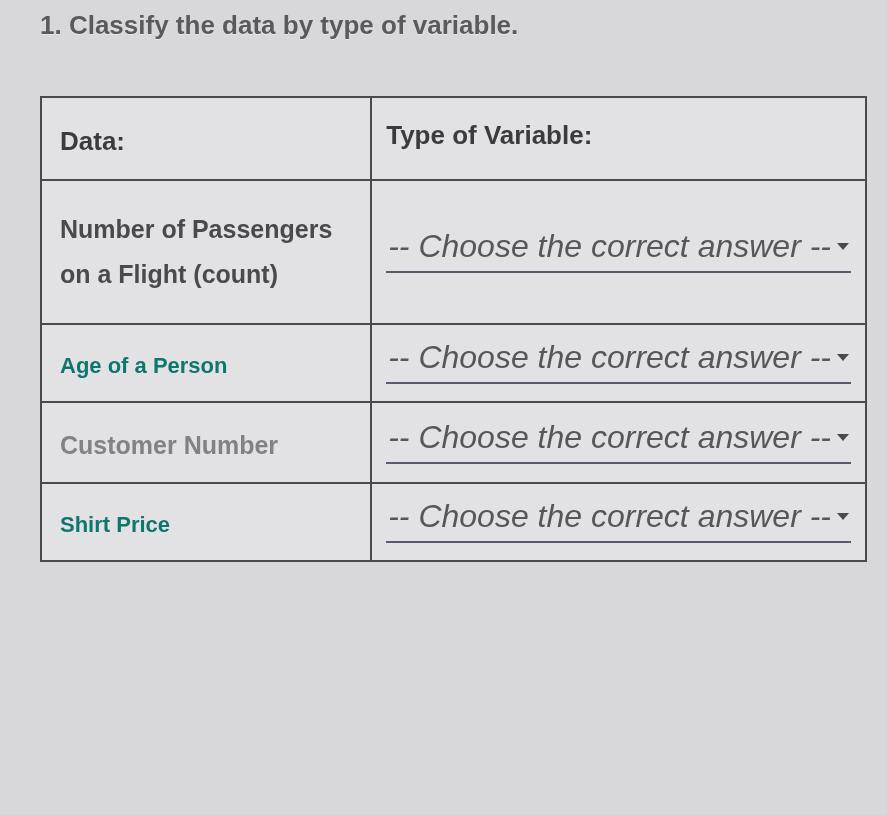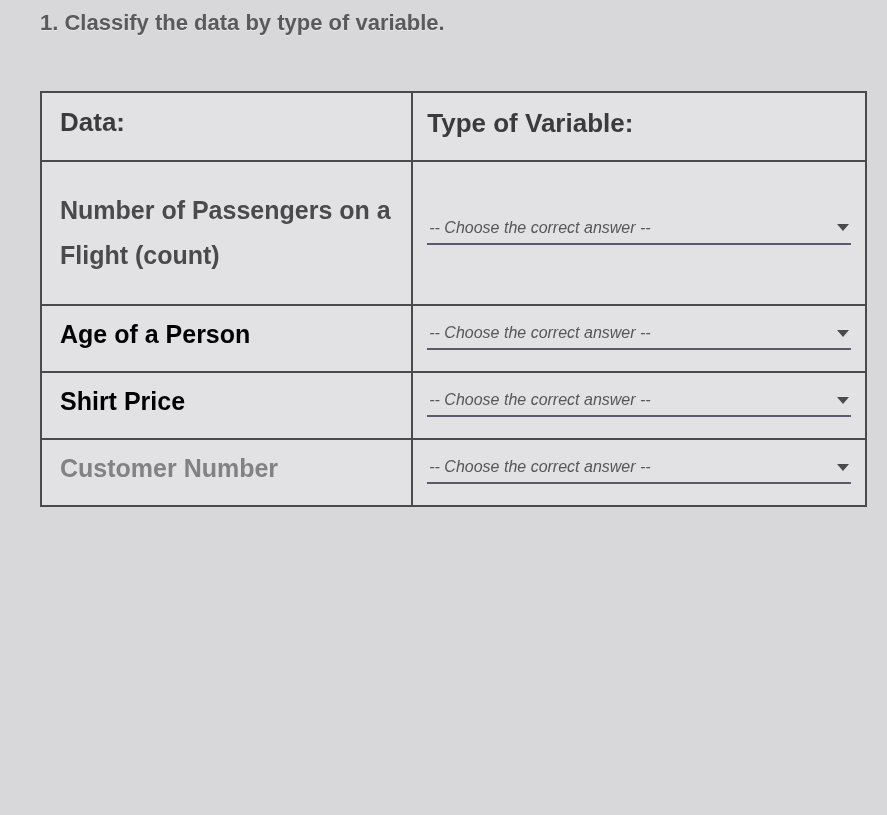--- a/index.html
+++ b/index.html
@@ -8,75 +8,75 @@
     font-family: Arial, Helvetica, sans-serif;
     width: 887px;
     height: 815px;
     overflow: hidden;
     padding: 0;
   }
   .page {
     padding: 10px 20px 30px 40px;
   }
   .question {
-    font-size: 22px;
+    font-size: 26px;
     font-weight: bold;
     color: #5a5a5c;
     margin-bottom: 55px;
     text-shadow: 0 1px 0 rgba(255,255,255,0.4);
   }
   table {
     border-collapse: collapse;
     width: 100%;
     background: #e2e2e4;
   }
   td {
     border: 2px solid #4a4a4c;
     padding: 0;
     vertical-align: middle;
   }
   td.data-cell {
     width: 45%;
-    padding: 14px 18px 22px 18px;
+    padding: 28px 18px 22px 18px;
   }
   td.type-cell {
     width: 55%;
     padding: 5px 14px 12px 14px;
   }
   .header-text {
     font-size: 26px;
     font-weight: bold;
     color: #3b3b3d;
   }
   .data-text {
     font-size: 25px;
     font-weight: bold;
     color: #4a4a4c;
     line-height: 1.8;
   }
   .data-text-small {
-    font-size: 25px;
+    font-size: 22px;
     font-weight: bold;
-    color: #000000;
+    color: #0f766e;
   }
   .data-text-fade {
     font-size: 25px;
     font-weight: bold;
     color: #828284;
   }
   .selector {
     display: flex;
     align-items: center;
     justify-content: space-between;
     border-bottom: 2px solid #5a5a6c;
     padding: 4px 2px 6px 2px;
     cursor: pointer;
   }
   .selector-text {
-    font-size: 16px;
+    font-size: 32px;
     font-style: italic;
     color: #575759;
     white-space: nowrap;
     flex: 1;
   }
   .caret {
     width: 0;
     height: 0;
     border-left: 6px solid transparent;
     border-right: 6px solid transparent;
@@ -125,33 +125,33 @@
         <div class="selector">
           <span class="selector-text">-- Choose the correct answer --</span>
           <span class="caret"></span>
         </div>
       </td>
     </tr>
 
 
     <tr>
       <td class="data-cell">
-        <span class="data-text-small">Shirt Price</span>
+        <span class="data-text-fade">Customer Number</span>
       </td>
       <td class="type-cell">
         <div class="selector">
           <span class="selector-text">-- Choose the correct answer --</span>
           <span class="caret"></span>
         </div>
       </td>
     </tr>
 
     <tr>
       <td class="data-cell">
-        <span class="data-text-fade">Customer Number</span>
+        <span class="data-text-small">Shirt Price</span>
       </td>
       <td class="type-cell">
         <div class="selector">
           <span class="selector-text">-- Choose the correct answer --</span>
           <span class="caret"></span>
         </div>
       </td>
     </tr>
   </tbody>
     </table>

